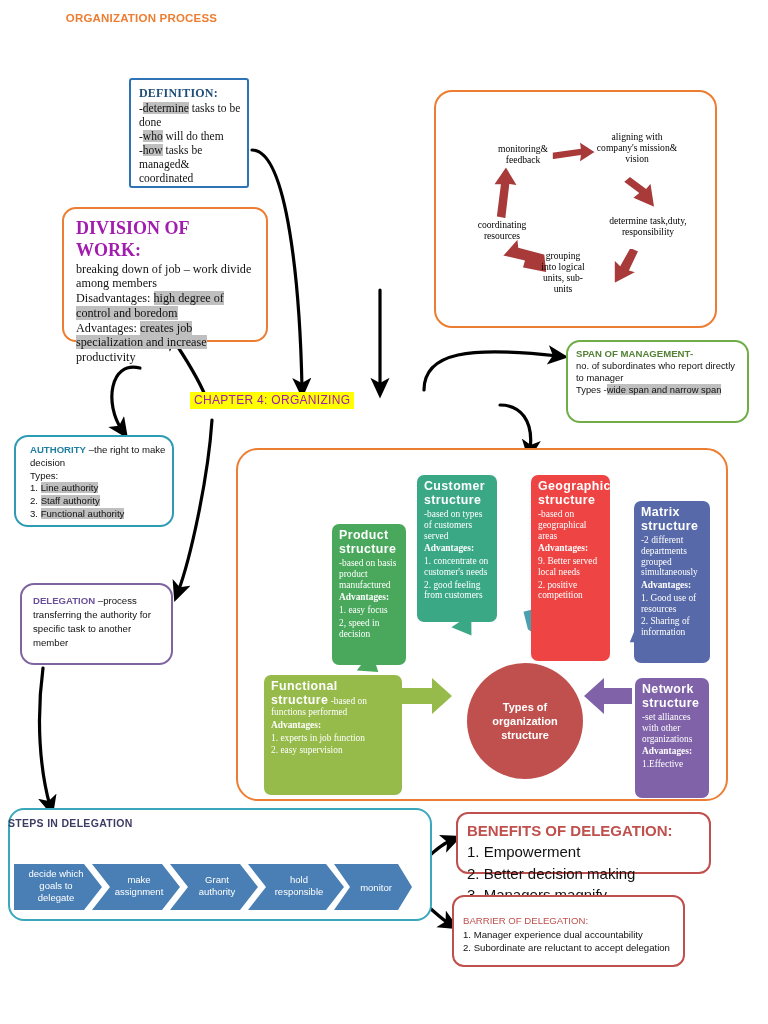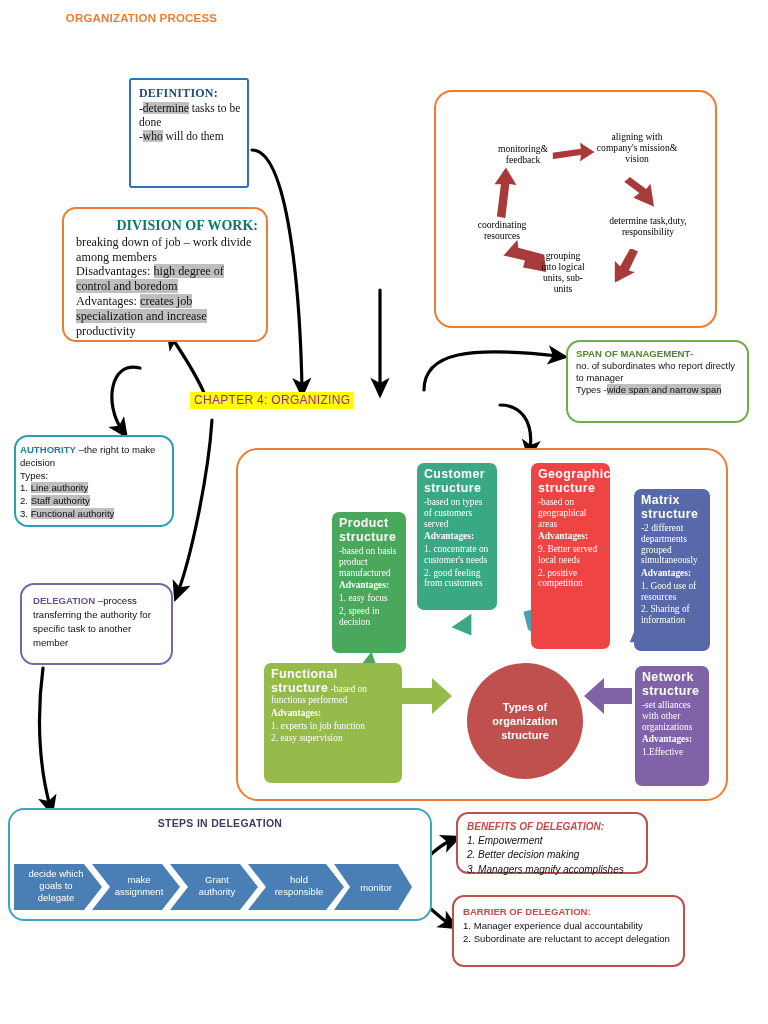--- a/index.html
+++ b/index.html
@@ -53,21 +53,21 @@
   #dow-box {
     left: 62px; top: 207px; width: 206px; height: 135px;
     border-color: #ed7d31;
     border-radius: 14px;
     font-family: "Liberation Serif", serif;
     font-size: 12.2px;
     color: #111;
     padding: 9px 8px 4px 12px;
     line-height: 1.21;
   }
-  #dow-box .ttl { color: #0f766e; font-weight: bold; font-size: 14px; text-align: right; }
+  #dow-box .ttl { color: #a21caf; font-weight: bold; font-size: 18px; }
 
   
   #orgproc-box {
     left: 434px; top: 90px; width: 283px; height: 238px;
     border: 2px solid #ed7d31;
     border-radius: 18px;
     background: #fff;
     z-index: 4;
   }
   #orgproc-title {
@@ -100,71 +100,70 @@
   }
   #span-box .ttl { color: #538135; font-weight: bold; font-size: 9.6px; }
 
   
   #auth-box {
     left: 14px; top: 435px; width: 160px; height: 92px;
     border-color: #2e9bb5;
     border-radius: 14px;
     font-size: 9.6px;
     color: #111;
-    padding: 7px 6px 4px 4px;
+    padding: 7px 6px 4px 14px;
     line-height: 1.33;
   }
   #auth-box .ttl { color: #1f7fa0; font-weight: bold; }
 
   
   #deleg-box {
     left: 20px; top: 583px; width: 153px; height: 82px;
     border-color: #8064a2;
     border-radius: 14px;
     font-size: 9.6px;
     color: #111;
     padding: 9px 7px 4px 11px;
     line-height: 1.45;
   }
   #deleg-box .ttl { color: #6a4f9b; font-weight: bold; margin-top: 12px; }
 
   
   #benefits-box {
-    left: 456px; top: 812px; width: 192px; height: 62px;
+    left: 456px; top: 812px; width: 255px; height: 62px;
     border-color: #c0504d;
     border-radius: 12px;
-    font-size: 10px;
+    font-size: 15px;
     color: #111;
     padding: 6px 7px 4px 9px;
     line-height: 1.42;
-    font-style: italic;
   }
   #benefits-box .ttl { color: #c0504d; font-weight: bold; }
   #barrier-box {
     left: 452px; top: 895px; width: 233px; height: 72px;
     border-color: #c0504d;
     border-radius: 12px;
     font-size: 9.6px;
     color: #111;
     padding: 8px 7px 4px 9px;
     line-height: 1.42;
   }
-  #barrier-box .ttl { color: #c0504d; font-weight: bold; }
+  #barrier-box .ttl { color: #c0504d; font-weight: normal; margin-top: 9px; }
 
   
   #steps-box {
     left: 8px; top: 808px; width: 424px; height: 113px;
     border: 2px solid #3aa7bd;
     border-radius: 16px;
     background: #fff;
     z-index: 5;
   }
   #steps-title {
     left: 8px; top: 817px; width: 424px;
-    text-align: center;
+    text-align: left;
     color: #3c3c64;
     font-weight: bold;
     font-size: 10.5px;
     letter-spacing: .3px;
     z-index: 7;
   }
   .chev-row { left: 14px; top: 864px; width: 400px; height: 46px; z-index: 7; }
 
   
   #struct-panel {
@@ -176,20 +175,21 @@
   }
   .sbox {
     border-radius: 7px;
     color: #ffffff;
     z-index: 6;
     padding: 5px 6px 4px 7px;
     line-height: 1.14;
     font-family: "Liberation Serif", serif;
     font-size: 9.4px;
     overflow: hidden;
+    margin-top: 12px;
   }
   .sbox .hd {
     font-family: "Liberation Sans", sans-serif;
     font-weight: bold;
     font-size: 12.4px;
     letter-spacing: .4px;
     line-height: 1.1;
     display: block;
     margin-bottom: 2px;
   }
@@ -271,20 +271,21 @@
       <path d="M400,878 C424,866 432,848 452,840"></path>
 
       <path d="M404,892 C428,902 436,916 450,924"></path>
     </g>
   </svg>
 
   <div class="abs note" id="def-box">
     <div class="ttl">DEFINITION:</div>
     <div class="body">-<span class="hl">determine</span> tasks to be done</div>
     <div class="body">-<span class="hl">who</span> will do them</div>
+    <div class="body">-<span class="hl">how</span> tasks be managed&amp; coordinated</div>
   </div>
 
   <div class="abs note" id="dow-box">
     <div class="ttl"><span>DIVISION OF WORK</span>:</div>
     <div class="body">breaking down of job – work divide among members</div>
     <div class="body">Disadvantages: <span class="hl">high degree of control and boredom</span></div>
     <div class="body">Advantages: <span class="hl">creates job specialization and increase</span> productivity</div>
   </div>
 
   <div class="abs" id="orgproc-box"></div>

